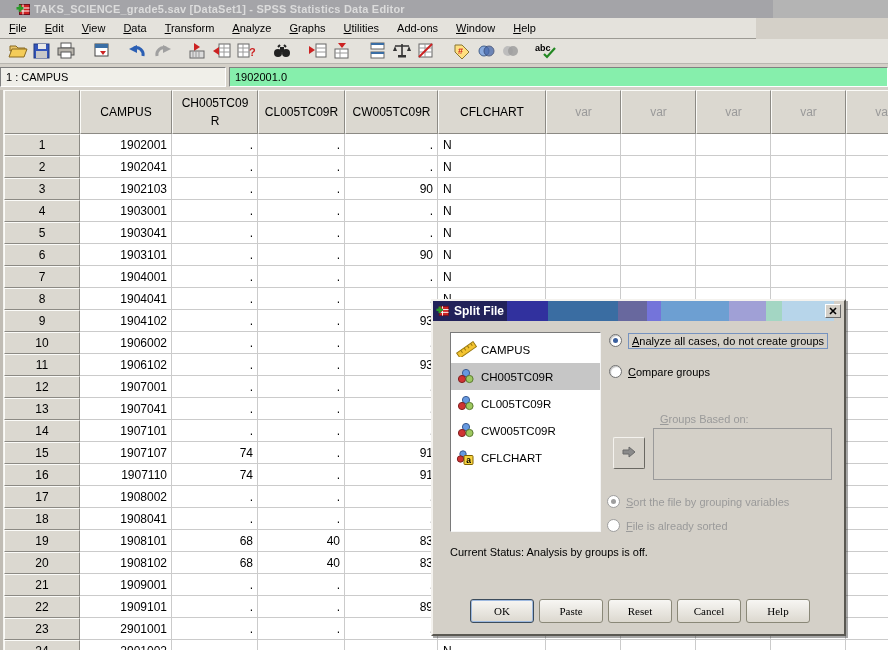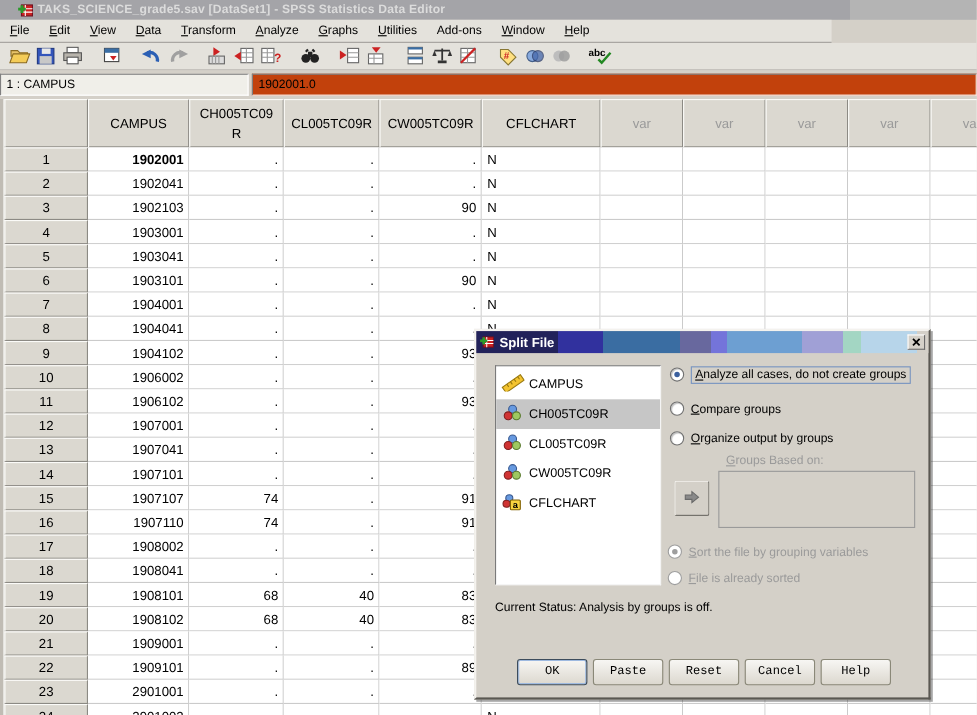--- a/index.html
+++ b/index.html
@@ -22,35 +22,35 @@
   
   .toolbar { position:absolute; left:0; top:39px; width:888px; height:25px; background:#e4e2dc;
     border-bottom:1px solid #b8b6b0; display:flex; align-items:center; padding-left:6px; }
   .tbtn { width:24px; height:22px; display:flex; align-items:center; justify-content:center; }
   .tgap { width:12px; }
 
   
   .cellref { position:absolute; left:0; top:64px; width:888px; height:26px; background:#d4d0c8; }
   .refbox { position:absolute; left:0; top:3px; width:226px; height:20px; background:#f0efe9;
     border:1px solid; border-color:#808080 #ffffff #ffffff #808080; padding:3px 0 0 5px; }
-  .valbox { position:absolute; left:229px; top:3px; width:659px; height:20px; background:#c2410c;
+  .valbox { position:absolute; left:229px; top:3px; width:659px; height:20px; background:#86efac;
     border:1px solid; border-color:#808080 #ffffff #ffffff #808080; padding:3px 5px 0 5px; }
 
   
   .gridwrap { position:absolute; left:0; top:90px; width:888px; height:560px; overflow:hidden; background:#fff; }
   .gridframe { position:absolute; left:0; top:0; width:4px; height:560px; background:#c0bcb4; border-right:1px solid #f4f4f0; }
   table.grid { position:absolute; left:4px; top:0; border-collapse:separate; border-spacing:0; table-layout:fixed; width:917px; font-size:12px; }
   table.grid th { height:44px; background:#dbd8d0; font-weight:normal; border:1px solid;
     border-color:#fbfbf8 #8c8a84 #8c8a84 #fbfbf8; text-align:center; vertical-align:middle; }
   table.grid th.varh { color:#9a9a9a; }
   table.grid td { height:22px; background:#fff; border-right:1px solid #cbcbcb; border-bottom:1px solid #cbcbcb; overflow:hidden; white-space:nowrap; }
   table.grid td.rowhead { background:#dbd8d0; border:1px solid; border-color:#fbfbf8 #8c8a84 #8c8a84 #fbfbf8; text-align:center; }
   td.num { text-align:right; padding-right:4px; }
   td.str { text-align:left; padding-left:5px; }
-  td.sel { background:#b5c9e8;font-weight:bold; }
+  td.sel { background:#b5c9e8; }
   .wraphdr { display:inline-block; width:70px; word-break:break-all; line-height:1.5; }
 
   
   .dialog { position:absolute; left:431px; top:299px; width:415px; height:337px; background:#d4d0c8;
     border:2px solid; border-color:#f4f2ee #5a5852 #5a5852 #f4f2ee; box-shadow:2px 2px 0 rgba(60,60,60,.45); z-index:10; }
   .dlg-title { position:absolute; left:0; top:0; right:0; height:20px; display:flex; align-items:center; padding-left:3px;
     background:linear-gradient(to right,
       #22225a 0%, #22225a 18%, #31319e 18%, #31319e 28%, #3a6da2 28%, #3a6da2 45%,
       #68689e 45%, #68689e 52%, #7474da 52%, #7474da 55.5%, #6d9fd2 55.5%, #6d9fd2 72%,
       #a0a0d6 72%, #a0a0d6 81%, #a3d6c3 81%, #a3d6c3 85%, #b7d5ea 85%, #b7d5ea 97.5%, #d4d0c8 97.5%); }
@@ -78,21 +78,21 @@
   .groups-label { position:absolute; left:227px; top:112px; color:#9a9a9a; font-size:11px; }
   .arrow-btn { position:absolute; left:180px; top:136px; width:32px; height:32px; background:#d4d0c8;
     border:1px solid; border-color:#f4f2ee #6a6862 #6a6862 #f4f2ee; border-radius:2px;
     display:flex; align-items:center; justify-content:center; }
   .groupbox { position:absolute; left:220px; top:127px; width:179px; height:52px; background:#d4d0c8; border:1px solid #9a9a9a; }
 
   .status-line { position:absolute; left:17px; top:245px; font-size:11px; }
 
   .btnrow { position:absolute; left:37px; top:298px; display:flex; gap:5px; }
   .btn { width:64px; height:24px; background:linear-gradient(#f7f6f3,#dcd8cf); border:1px solid #8a8878; border-radius:3px;
-    font-size:11px; font-family:Liberation Mono, monospace; display:flex; align-items:center; justify-content:center; }
+    font-size:11px; font-family:Liberation Serif, serif; display:flex; align-items:center; justify-content:center; }
   .btn.default { border:1px solid #3c4c5c; box-shadow:inset 0 0 0 1px #9db9e0; }
 </style>
 </head>
 <body>
 
 <div class="titlebar">
   <span class="appicon">
     <svg width="14" height="14" viewBox="0 0 14 14">
         <rect x="3.5" y="2.5" width="10" height="10" fill="#c22" stroke="#701020"></rect>
         <path d="M3.5 6 h10 M3.5 9 h10 M7 2.5 v10" stroke="#fff" stroke-width="1"></path>
@@ -698,24 +698,20 @@
   </div>
 
   <div class="radio-row" style="left:176px; top:31px;text-align:center;">
     <span class="radio on"></span>
     <span class="rlabel mn focusring">Analyze all cases, do not create groups</span>
   </div>
   <div class="radio-row" style="left:176px; top:62px;">
     <span class="radio"></span>
     <span class="rlabel mn">Compare groups</span>
   </div>
-  <div class="radio-row" style="left:176px; top:89px;">
-    <span class="radio"></span>
-    <span class="rlabel mn">Organize output by groups</span>
-  </div>
 
   <div class="groups-label mn">Groups Based on:</div>
   <div class="arrow-btn">
     <span><svg width="18" height="14" viewBox="0 0 18 14">
           <polygon points="3,5 9,5 9,2 15,7 9,12 9,9 3,9" fill="#8a8a8a" stroke="#6a6a6a"></polygon>
         </svg></span>
   </div>
   <div class="groupbox"></div>
 
   <div class="radio-row" style="left:174px; top:192px;">

